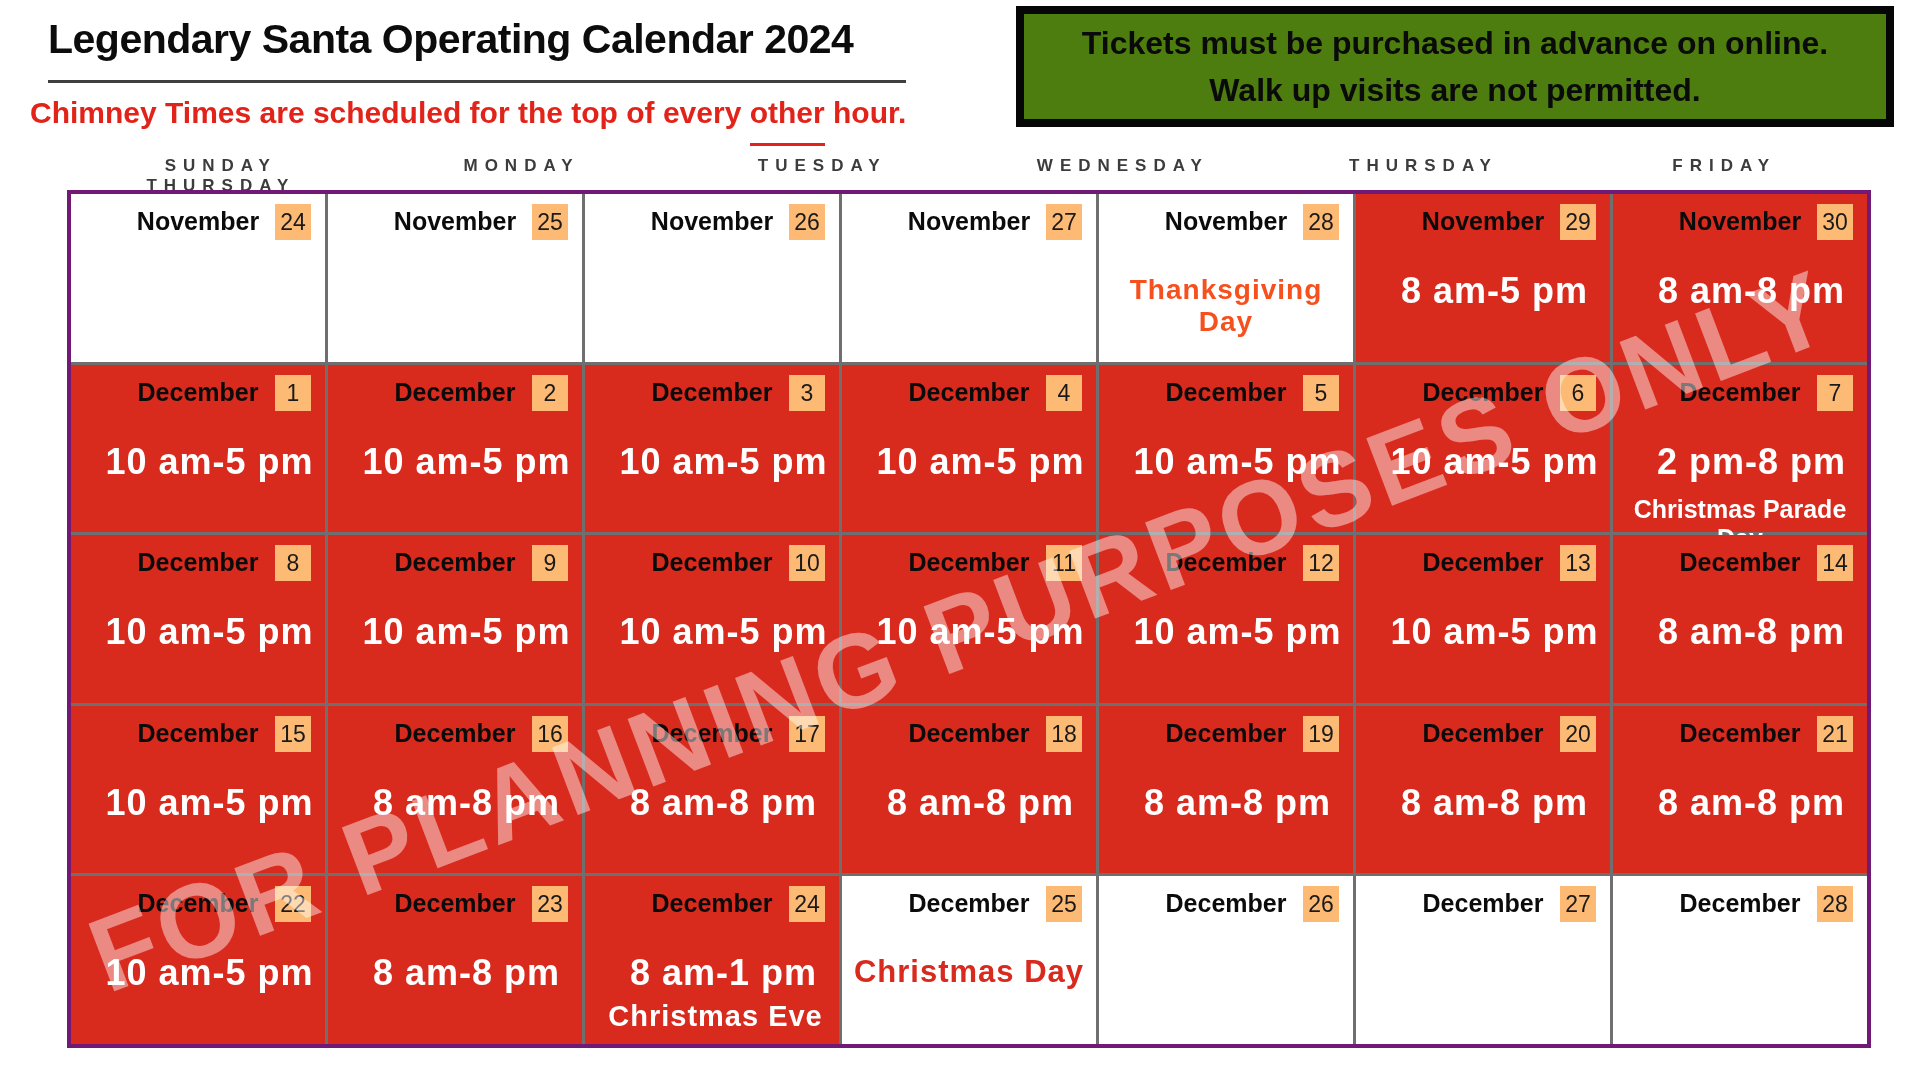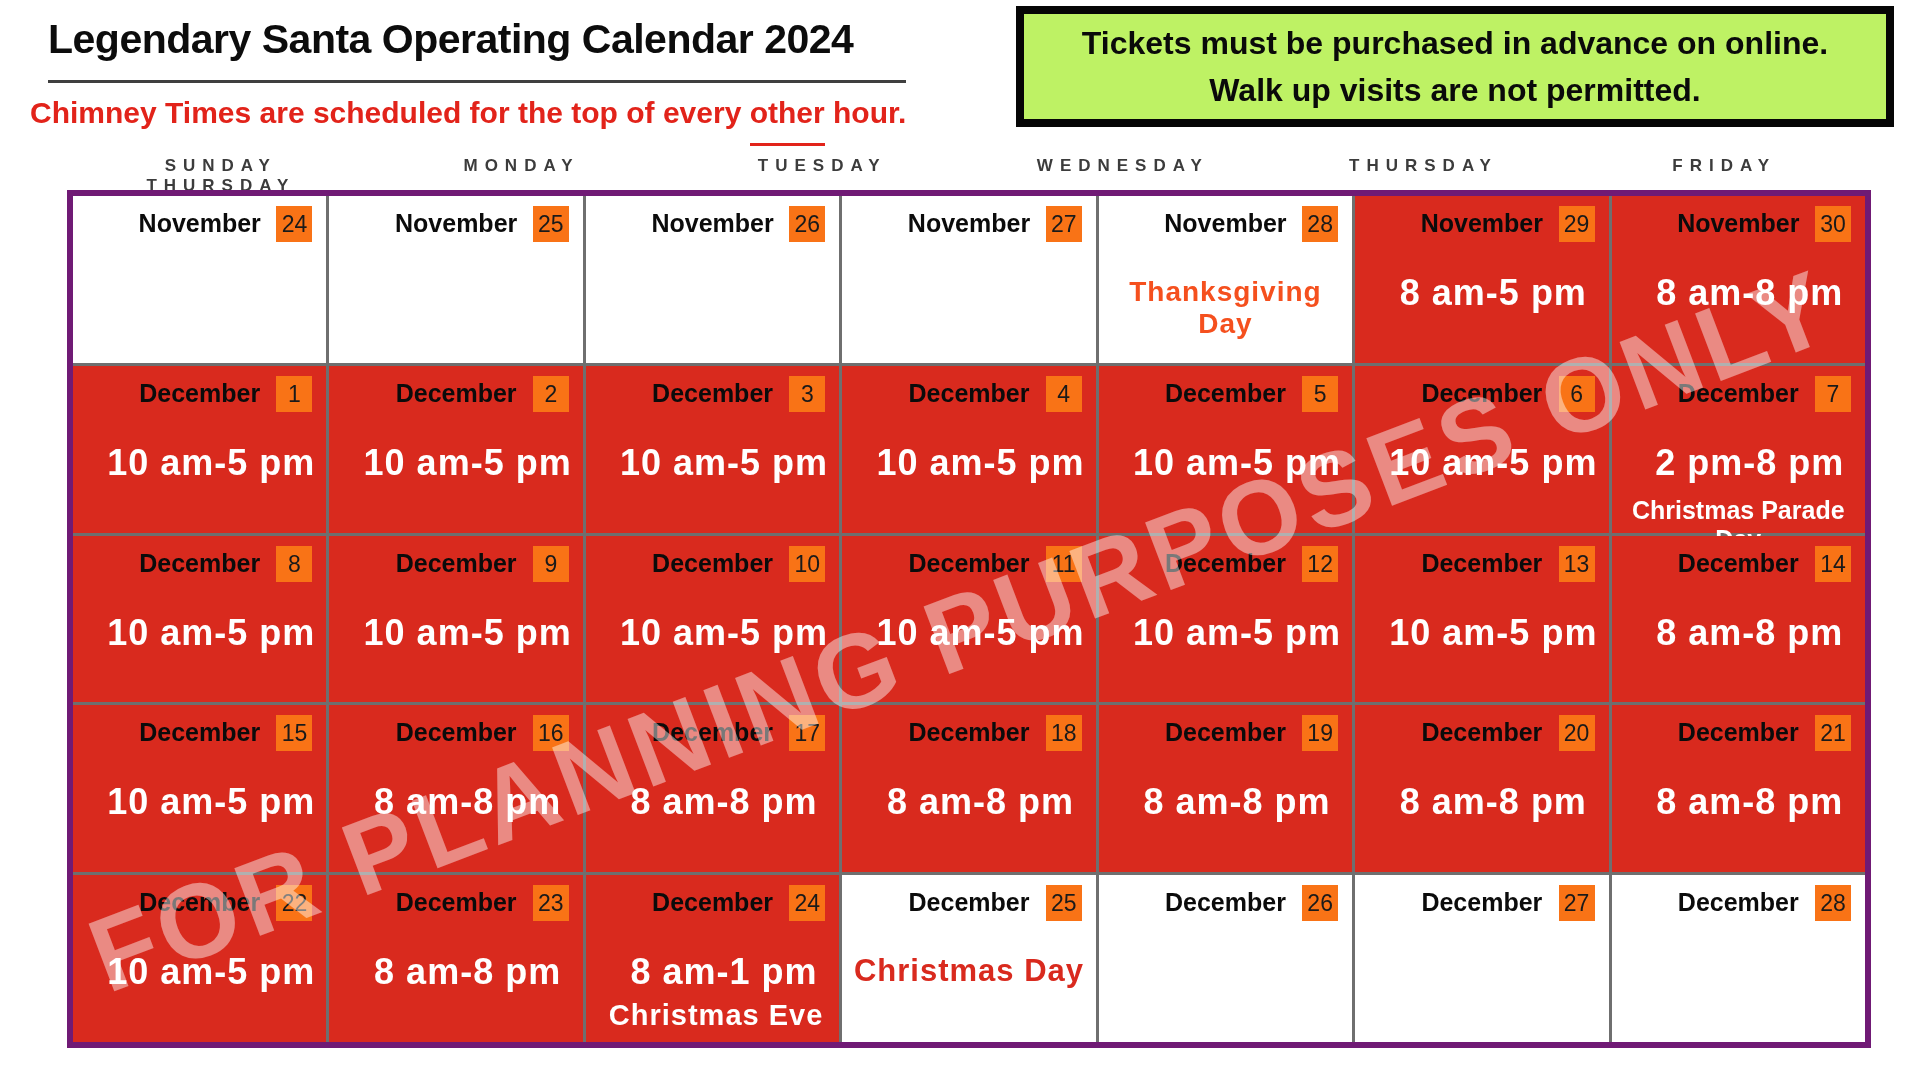--- a/index.html
+++ b/index.html
@@ -8,39 +8,39 @@
 
   
   .title{position:absolute;left:48px;top:16px;font-size:41px;font-weight:800;
          letter-spacing:-0.5px;color:#0c0c0c;margin:0;white-space:nowrap;}
   .title-underline{position:absolute;left:48px;top:80px;width:858px;height:3px;background:#3f3f3f;}
   .subtitle{position:absolute;left:30px;top:96px;font-size:30px;font-weight:700;
             color:var(--bright-red,#e2231a);white-space:nowrap;}
   .subtitle .u{border-bottom:3px solid var(--bright-red,#e2231a);padding-bottom:14px;}
 
   .notice-box{position:absolute;left:1016px;top:6px;width:878px;height:121px;
-              border:8px solid #060606;box-sizing:border-box;background:#bef264;
+              border:8px solid #060606;box-sizing:border-box;background:#4d7c0f;
               display:flex;flex-direction:column;justify-content:center;align-items:center;}
   .notice-box div{font-size:32px;font-weight:800;color:#0a0a0a;line-height:47px;text-align:center;}
 
   
   .dow-row{position:absolute;left:67px;top:156px;width:1804px;display:grid;
            grid-template-columns:repeat(6,1fr);}
   .dow-row span{text-align:center;font-size:17px;font-weight:700;letter-spacing:7px;
                 text-indent:7px;color:#3c3c3c;}
 
   
   .grid{position:absolute;left:67px;top:190px;width:1804px;height:858px;box-sizing:border-box;
         display:grid;grid-template-columns:repeat(7,1fr);grid-template-rows:repeat(5,1fr);
-        gap:3px;border:6px solid #701a75;background:#6f6f6f;}
+        gap:3px;border:4px solid #701a75;background:#6f6f6f;}
   .cell{position:relative;background:#ffffff;}
   .cell.red{background:var(--red,#d92a1e);}
   .month{position:absolute;left:0;right:0;top:13px;text-align:center;
          font-size:25px;font-weight:800;color:#0b0b0b;}
-  .badge{position:absolute;top:10px;right:14px;width:36px;height:36px;background:#f97316;
+  .badge{position:absolute;top:10px;right:14px;width:36px;height:36px;background:#fdba74;
          color:#1a1a1a;font-size:23px;line-height:37px;text-align:center;font-weight:400;}
   .time{position:absolute;top:76px;left:0;right:0;text-align:center;color:#ffffff;
         font-size:36px;font-weight:800;letter-spacing:1px;margin-left:23px;}
   .note{position:absolute;left:0;right:0;text-align:center;font-weight:800;}
   .note.under{top:130px;font-size:25px;color:#ffffff;}
   .note.under-lg{top:124px;font-size:29px;color:#ffffff;letter-spacing:1px;padding-left:7px;}
   .note.solo-orange{top:80px;font-size:28px;color:var(--orange,#f5501e);letter-spacing:1px;}
   .note.solo-red{top:78px;font-size:31px;color:var(--red,#d92a1e);letter-spacing:1px;}
 
   

